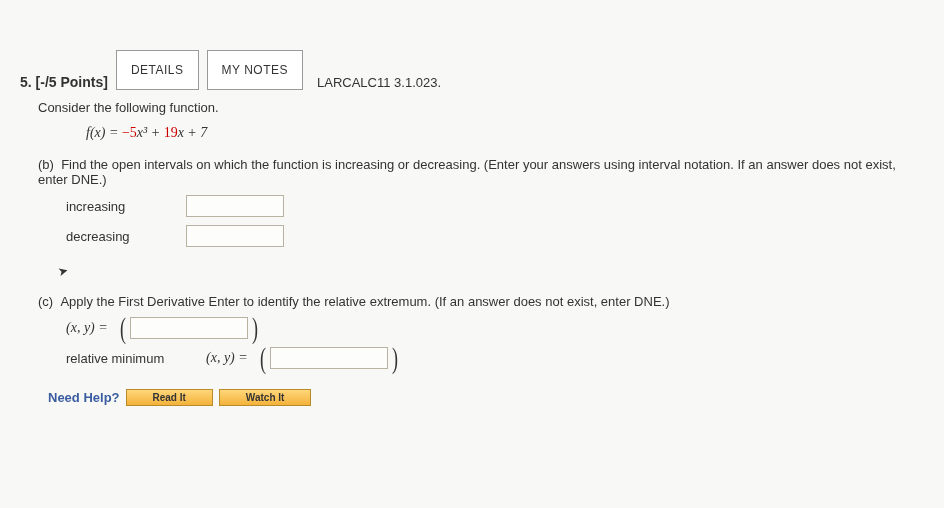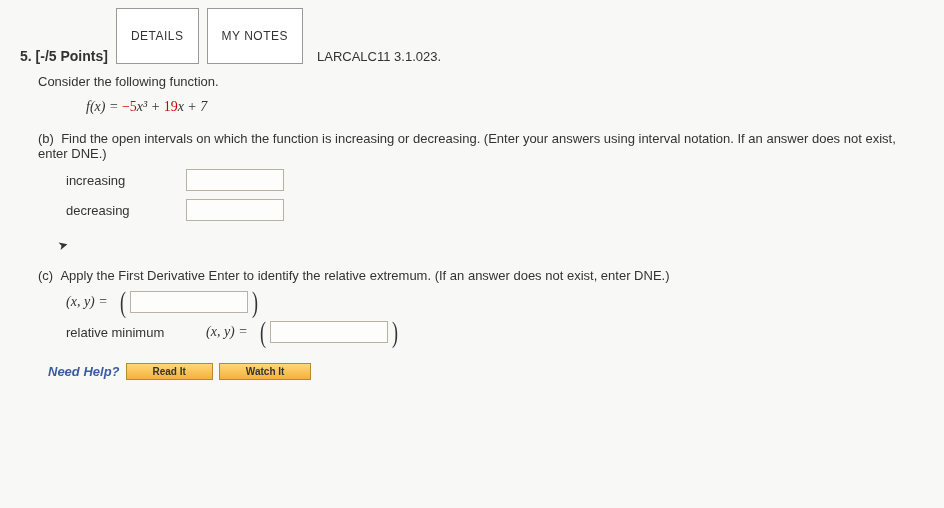--- a/index.html
+++ b/index.html
@@ -14,25 +14,26 @@
   }
   .header {
     display: flex;
     align-items: flex-end;
     gap: 8px;
     margin-bottom: 10px;
   }
   .qnum { font-weight: bold; font-size: 14px; }
   .btn-box {
     border: 1px solid #999;
-    padding: 20px 14px;
+    padding: 12px 14px;
     background: #fff;
     font-size: 12px;
     letter-spacing: 0.5px;
     cursor: pointer;
+    margin-top: 42px;
   }
   .source { font-size: 13px; margin-left: 6px; }
   .body { padding-left: 18px; }
   .prompt { margin: 6px 0 10px 0; }
   .fn {
     margin-left: 48px;
     font-style: italic;
     font-family: "Times New Roman", serif;
     font-size: 14px;
   }
@@ -55,21 +56,21 @@
   .paren {
     font-family: "Times New Roman", serif;
     font-size: 30px;
     line-height: 20px;
     vertical-align: middle;
     display: inline-block;
     transform: scaleX(0.6);
   }
   .pair { display: flex; align-items: center; gap: 2px; }
   .help-row { margin-top: 20px; margin-left: 10px; display: flex; align-items: center; gap: 6px; }
-  .help-label { color: #3a5ca0; font-weight: bold; font-size: 13px; font-style: italic; }
+  .help-label { color: #3a5ca0; font-weight: bold; font-size: 13px; }
   .help-btn {
     background: linear-gradient(#ffd77a, #f3b23a);
     border: 1px solid #b88a2a;
     font-size: 10px;
     font-weight: bold;
     padding: 2px 26px;
     color: #333;
     cursor: pointer;
   }
   .cursor-icon {

